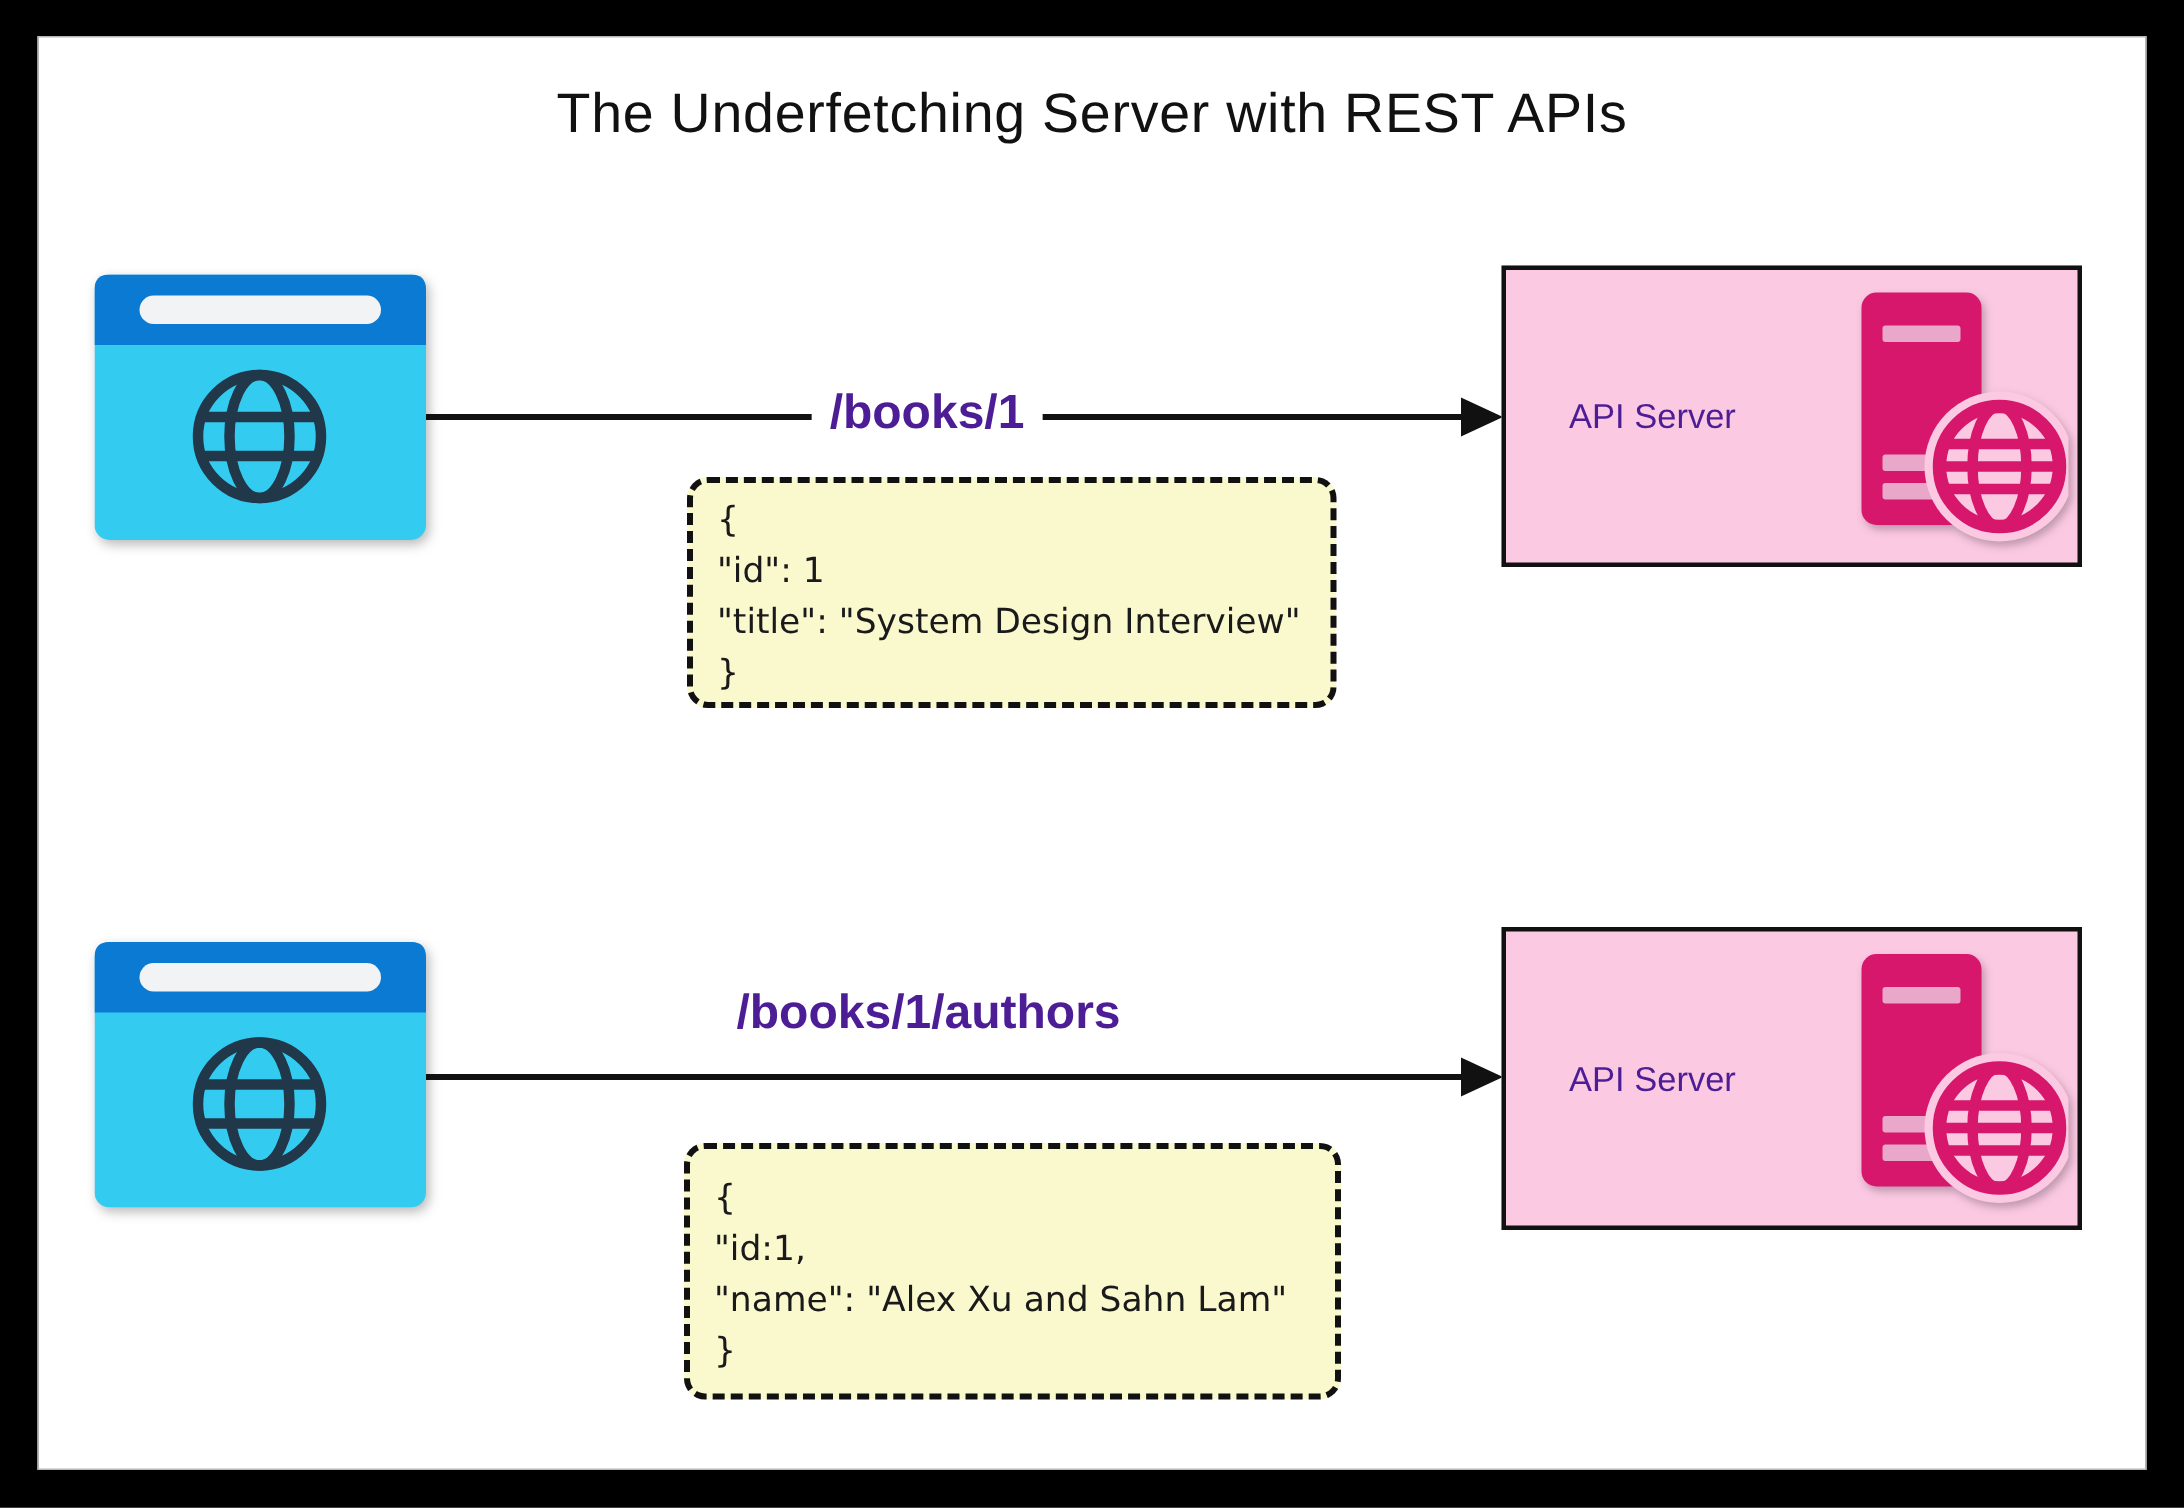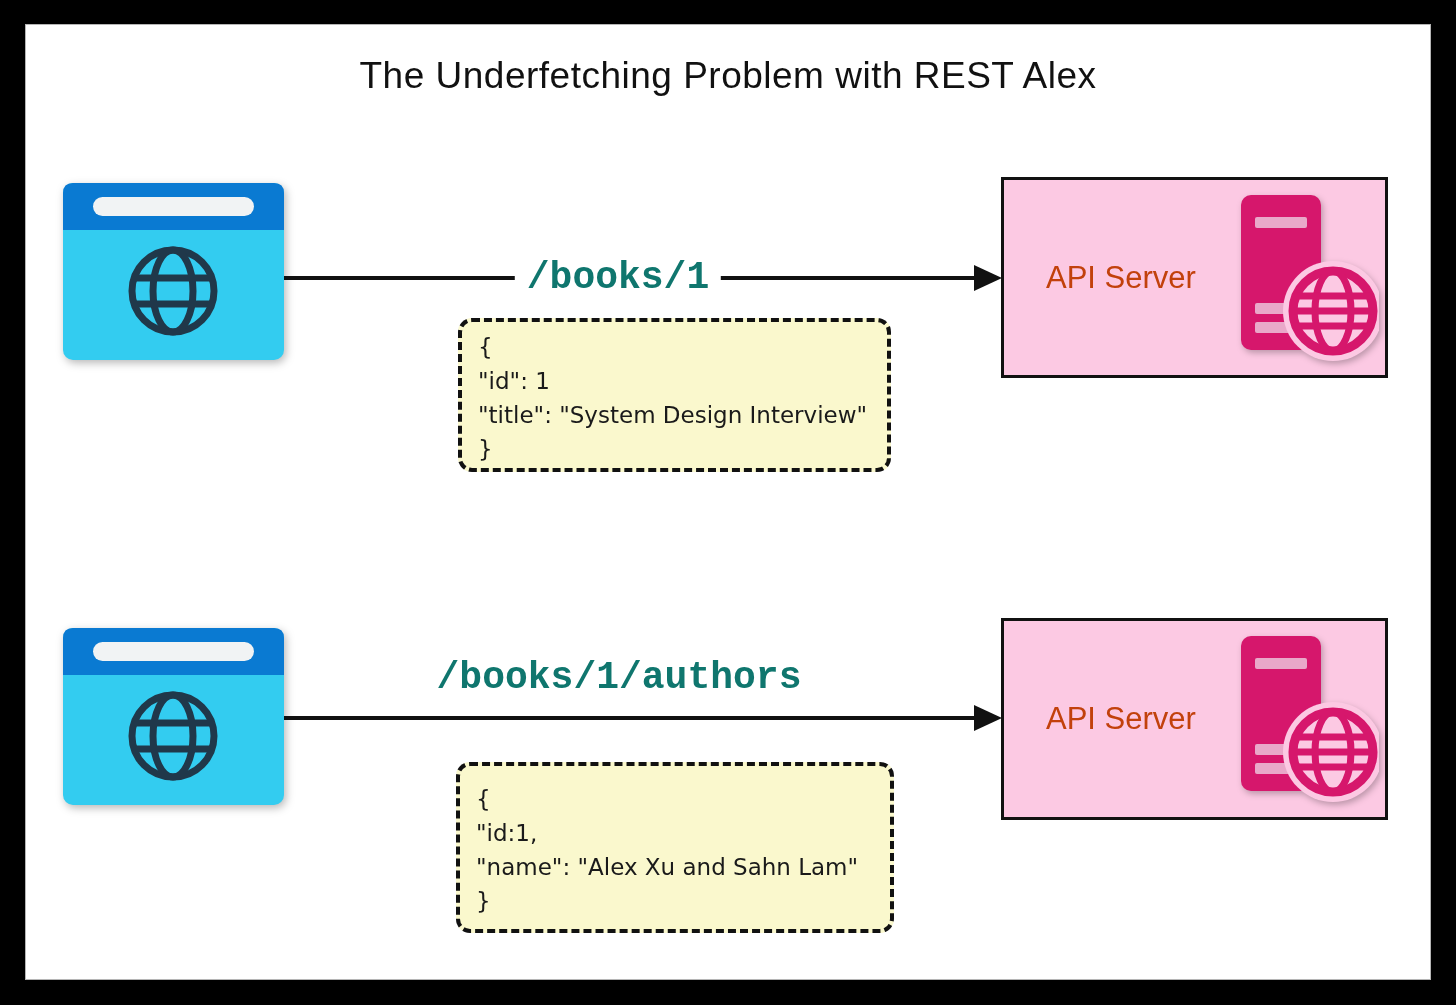--- a/index.html
+++ b/index.html
@@ -11,42 +11,42 @@
   .browser-icon{position:absolute;width:221px;height:177px;filter:drop-shadow(2px 3px 4px rgba(0,0,0,.28));}
   .browser-1{left:37px;top:158px;}
   .browser-2{left:37px;top:603px;}
   
   .arrow-line{position:absolute;height:4px;background:#111;}
   .line-1{left:258px;top:251px;width:700px;}
   .line-2{left:258px;top:691px;width:700px;}
   .arrow-head{position:absolute;width:0;height:0;border-top:13px solid transparent;border-bottom:13px solid transparent;border-left:28px solid #111;}
   .head-1{left:948px;top:240px;}
   .head-2{left:948px;top:680px;}
-  .arrow-label{position:absolute;transform:translateX(-50%);background:#fff;padding:0 12px;font-family:Liberation Mono, monospace;font-size:38px;font-weight:600;color:#0f766e;white-space:nowrap;}
+  .arrow-label{position:absolute;transform:translateX(-50%);background:#fff;padding:0 12px;font-family:Liberation Sans, sans-serif;font-size:32px;font-weight:600;color:#4c1d95;white-space:nowrap;}
   .label-1{left:592px;top:231px;}
   .label-2{left:593px;top:631px;}
   
   .note{position:absolute;background:#faf8cd;border:4px dashed #111;border-radius:14px;box-sizing:border-box;padding:8px 14px 6px 16px;font-family:"DejaVu Sans",sans-serif;font-size:23px;color:#1a1a1a;}
   .note div{line-height:34px;white-space:nowrap;}
   .note-1{left:432px;top:293px;width:433px;height:154px;}
   .note-2{left:430px;top:737px;width:438px;height:171px;padding-top:16px;}
   
   .api-box{position:absolute;width:387px;background:#fcc9e3;border:3px solid #111;box-sizing:border-box;display:flex;align-items:center;}
   .api-1{left:975px;top:152px;height:201px;}
   .api-2{left:975px;top:593px;height:202px;}
-  .api-label{margin-left:42px;font-size:31px;color:#c2410c;}
+  .api-label{margin-left:42px;font-size:23px;color:#4c1d95;}
   .api-icon{margin-left:auto;margin-right:6px;filter:drop-shadow(2px 3px 3px rgba(0,0,0,.25));}
 </style>
 </head>
 <body>
 
 <div class="frame">
 <div class="board">
 
-  <div class="title">The Underfetching Problem with REST Alex</div>
+  <div class="title">The Underfetching Server with REST APIs</div>
 
   <svg class="browser-icon browser-1" viewBox="0 0 221 177">
     <rect x="0" y="0" width="221" height="177" rx="10" fill="#33ccf0"></rect>
     <path d="M0 47 V10 Q0 0 10 0 H211 Q221 0 221 10 V47 Z" fill="#0a7ad2"></path>
     <rect x="30" y="14" width="161" height="19" rx="9.5" fill="#f1f3f4"></rect>
     <g stroke="#20384a" stroke-width="7" fill="none">
       <circle cx="110" cy="108" r="41"></circle>
       <ellipse cx="110" cy="108" rx="20" ry="41"></ellipse>
       <line x1="72" y1="95" x2="148" y2="95"></line>
       <line x1="72" y1="121" x2="148" y2="121"></line>

